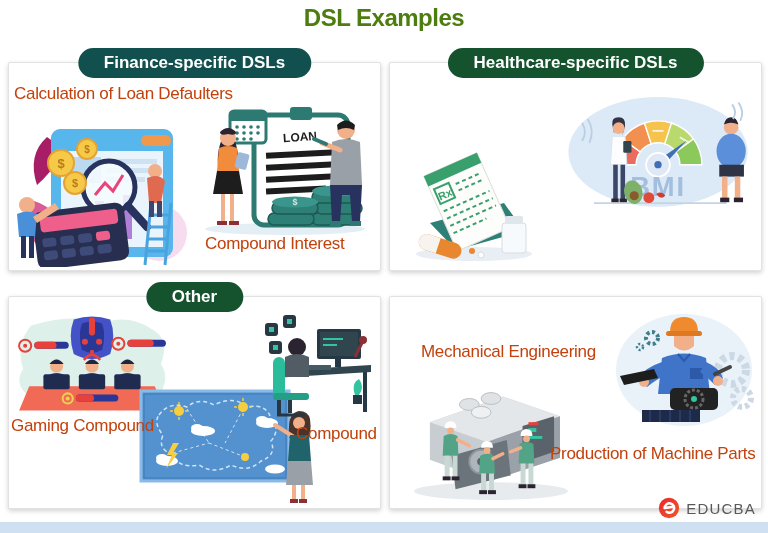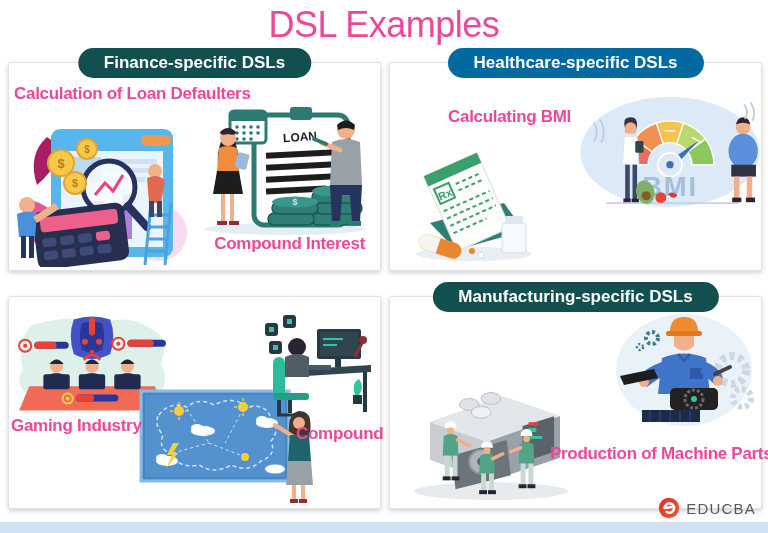--- a/index.html
+++ b/index.html
@@ -1,31 +1,31 @@
 <!DOCTYPE html>
 <html><head>
 <meta charset="utf-8">
 <style>
   html,body{margin:0;padding:0}
   body{width:768px;height:533px;position:relative;background:#ffffff;overflow:hidden;
        font-family:"Liberation Sans",sans-serif}
   .title{position:absolute;top:4px;left:0;width:768px;text-align:center;
-         font-size:36px;font-weight:400;color:#ec4899;letter-spacing:-0.5px}
+         font-size:24px;font-weight:700;color:#4d7c0f;letter-spacing:-0.5px}
   .card{position:absolute;background:#fff;border:1px solid #e2e2e2;border-radius:2px;
         box-shadow:0 2px 5px rgba(0,0,0,.18)}
   #card-finance{left:8px;top:62px;width:371px;height:207px}
   #card-healthcare{left:389px;top:62px;width:371px;height:207px}
   #card-other{left:8px;top:296px;width:371px;height:211px}
   #card-manufacturing{left:389px;top:296px;width:371px;height:211px}
   .pill{position:absolute;top:-15px;left:50%;transform:translateX(-50%);
         height:30px;line-height:30px;padding:0 26px;border-radius:16px;color:#fff;
         font-size:17px;font-weight:bold;white-space:nowrap;z-index:3}
   .pill-dark{background:#11504e}
-  .pill-light{background:#0369a1}
-  .lbl{position:absolute;font-size:17px;font-weight:700;color:#ec4899;
+  .pill-light{background:#14532d}
+  .lbl{position:absolute;font-size:17px;font-weight:400;color:#c2410c;
        letter-spacing:-0.3px;white-space:nowrap;z-index:2}
   .illus{position:absolute;z-index:1}
   .illus svg{width:100%;height:100%;display:block}
   svg text{font-family:"Liberation Sans",sans-serif}
   .bottom-bar{position:absolute;left:0;bottom:0;width:768px;height:11px;background:#cfe0f2}
   .brand{position:absolute;right:12px;bottom:14px;display:flex;align-items:center;gap:6px;z-index:5}
   .brand-text{font-size:15px;color:#58595b;letter-spacing:1.2px;font-weight:500}
 </style>
 </head>
 <body>
@@ -169,30 +169,29 @@
         <path d="M136 41 Q150 35 164 41 L166 84 L134 84Z" fill="#9aa0a8"></path>
         <path d="M134 84 L166 84 L164 121 L156 121 L154 94 L146 94 L144 121 L136 121Z" fill="#27335e"></path>
         <rect x="134" y="120" width="11" height="5" fill="#2c7a72"></rect>
         <rect x="154" y="120" width="11" height="5" fill="#2c7a72"></rect>
         <line x1="144" y1="49" x2="126" y2="42" stroke="#f2b08a" stroke-width="5" stroke-linecap="round"></line>
         <line x1="118" y1="38" x2="130" y2="43" stroke="#2c7a72" stroke-width="4" stroke-linecap="round"></line>
       </g>
     </svg>
   </div>
 
-  <div class="lbl" style="left:196px;top:171px;width:160px;text-align:right">Compound Interest</div>
+  <div class="lbl" style="left:196px;top:171px;width:160px;text-align:left">Compound Interest</div>
 </section>
 
 <section class="card" id="card-healthcare">
   <div class="pill pill-light">
     <span>Healthcare-specific DSLs</span>
   </div>
-  <div class="lbl" style="left:58px;top:44px">Calculating BMI</div>
-
-  <div class="illus" style="left:184px;top:28px;width:192px;height:120px">
+
+  <div class="illus" style="left:172px;top:28px;width:192px;height:120px">
     <svg viewBox="0 0 210 130">
       <ellipse cx="105" cy="66" rx="98" ry="60" fill="#dceaf7"></ellipse>
       <line x1="35" y1="122" x2="180" y2="122" stroke="#c2d4e6" stroke-width="2"></line>
       <g stroke="#fff" stroke-width="1.5">
         <path d="M57,80 A48,48 0 0 1 66.2,51.8 L85.6,65.9 A24,24 0 0 0 81,80 Z" fill="#ed6a5e"></path>
         <path d="M66.2,51.8 A48,48 0 0 1 90.2,34.4 L97.6,57.2 A24,24 0 0 0 85.6,65.9 Z" fill="#f2914f"></path>
         <path d="M90.2,34.4 A48,48 0 0 1 119.8,34.4 L112.4,57.2 A24,24 0 0 0 97.6,57.2 Z" fill="#f6c44d"></path>
         <path d="M119.8,34.4 A48,48 0 0 1 143.8,51.8 L124.4,65.9 A24,24 0 0 0 112.4,57.2 Z" fill="#b9d86d"></path>
         <path d="M143.8,51.8 A48,48 0 0 1 153,80 L129,80 A24,24 0 0 0 124.4,65.9 Z" fill="#8bc95c"></path>
       </g>
@@ -267,20 +266,23 @@
         <path d="M14 92 h12 v16 h-12 a8 8 0 0 1 0,-16Z" fill="#f7f3ee"></path>
       </g>
       <circle cx="60" cy="104" r="3" fill="#e8872f"></circle>
       <circle cx="69" cy="108" r="3" fill="#fff" stroke="#d5dde3"></circle>
     </svg>
   </div>
 
 </section>
 
 <section class="card" id="card-other">
+  <div class="pill pill-light">
+    <span>Other</span>
+  </div>
 
   <div class="illus" style="left:2px;top:16px;width:162px;height:102px">
     <svg viewBox="0 0 160 100">
       <path d="M20 12 Q4 30 12 55 Q2 70 18 82 L145 82 Q158 65 148 50 Q158 25 138 15 Q118 2 95 8 Q58 0 20 12Z" fill="#def0ea"></path>
       <g>
         <path d="M62 6 Q80 0 98 6 Q104 22 98 40 Q80 50 62 40 Q56 22 62 6Z" fill="#4452c8"></path>
         <path d="M70 10 Q80 6 90 10 Q94 22 90 36 Q80 42 70 36 Q66 22 70 10Z" fill="#2b3796"></path>
         <rect x="77" y="4" width="6" height="18" rx="3" fill="#e8403a"></rect>
         <circle cx="73" cy="28" r="3" fill="#e8403a"></circle>
           <circle cx="87" cy="28" r="3" fill="#e8403a"></circle>
@@ -313,21 +315,21 @@
         <rect x="32" y="60" width="26" height="15" rx="2"></rect>
         <rect x="67" y="60" width="26" height="15" rx="2"></rect>
         <rect x="102" y="60" width="26" height="15" rx="2"></rect>
       </g>
       <circle cx="56" cy="84" r="5" fill="none" stroke="#e8d44a" stroke-width="2"></circle>
       <circle cx="56" cy="84" r="2" fill="#e8d44a"></circle>
       <rect x="64" y="80" width="42" height="7" rx="3.5" fill="#2b3796"></rect>
       <rect x="64" y="80" width="18" height="7" rx="3.5" fill="#e8403a"></rect>
     </svg>
   </div>
-  <div class="lbl" style="left:2px;top:119px">Gaming Industry</div>
+  <div class="lbl" style="left:2px;top:119px">Gaming Compound</div>
 
   <div class="illus" style="left:130px;top:88px;width:190px;height:120px">
     <svg viewBox="0 0 190 120">
       <g>
         <rect x="2" y="6" width="148" height="90" fill="#5492cf" stroke="#8abbe8" stroke-width="3"></rect>
         <rect x="5" y="9" width="142" height="84" fill="none" stroke="#3a78b8" stroke-width="1"></rect>
         <path d="M20 30 Q30 16 48 22 Q60 12 75 20 Q95 10 108 22 Q128 18 132 34 Q142 44 132 56 Q138 70 122 76 Q110 88 92 80 Q75 90 60 80 Q40 84 34 70 Q18 64 24 50 Q14 38 20 30Z" fill="none" stroke="#cfe4f6" stroke-width="1.5" stroke-dasharray="4 3"></path>
         <g stroke="#cfe4f6" stroke-width="1" stroke-dasharray="3 3">
           <line x1="48" y1="24" x2="70" y2="58"></line>
             <line x1="104" y1="24" x2="86" y2="58"></line>
@@ -420,23 +422,21 @@
       <g>
         <path d="M96 82 q-4 -12 4 -16 q6 8 0 16Z" fill="#35c4a0"></path>
         <rect x="94" y="82" width="9" height="9" fill="#263844"></rect>
       </g>
     </svg>
   </div>
   <div class="lbl" style="left:287px;top:127px">Compound</div>
 </section>
 
 <section class="card" id="card-manufacturing">
-  <div class="pill pill-dark">
-    <span>Manufacturing-specific DSLs</span>
-  </div>
+  <div class="lbl" style="left:31px;top:45px">Mechanical Engineering</div>
 
   <div class="illus" style="left:224px;top:12px;width:140px;height:122px">
     <svg viewBox="0 0 140 120">
       <ellipse cx="70" cy="60" rx="68" ry="56" fill="#e9f1f9"></ellipse>
       <g fill="none">
         <circle cx="118" cy="60" r="14" stroke="#ccd8e4" stroke-width="8" stroke-dasharray="5 4"></circle>
         <circle cx="128" cy="88" r="9" stroke="#ccd8e4" stroke-width="6" stroke-dasharray="4 3"></circle>
         <circle cx="38" cy="28" r="6" stroke="#3f7f8c" stroke-width="4" stroke-dasharray="3 2.5"></circle>
         <circle cx="26" cy="37" r="3" stroke="#3f7f8c" stroke-width="2.5" stroke-dasharray="2 2"></circle>
       </g>

